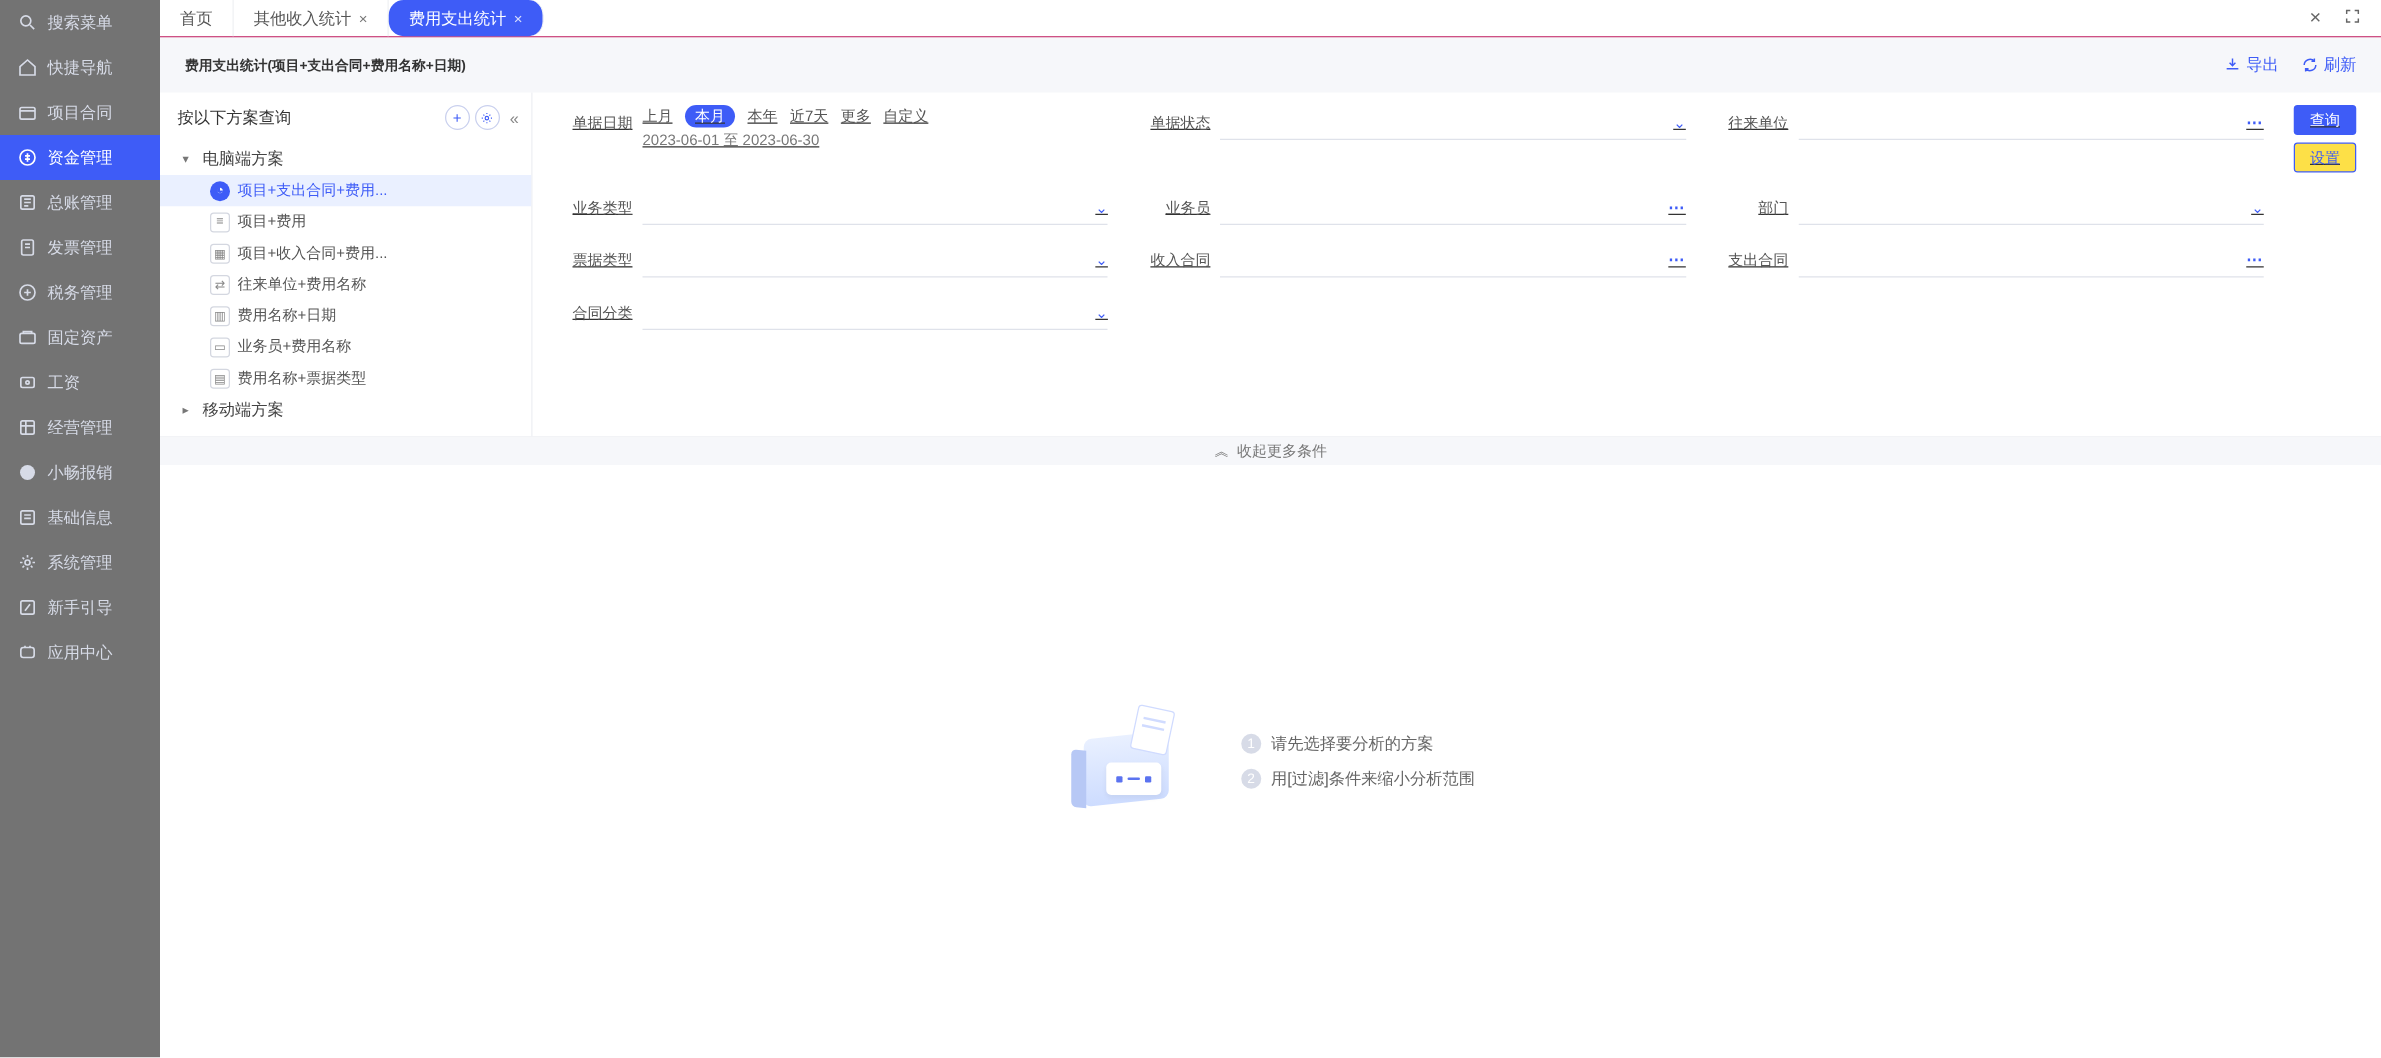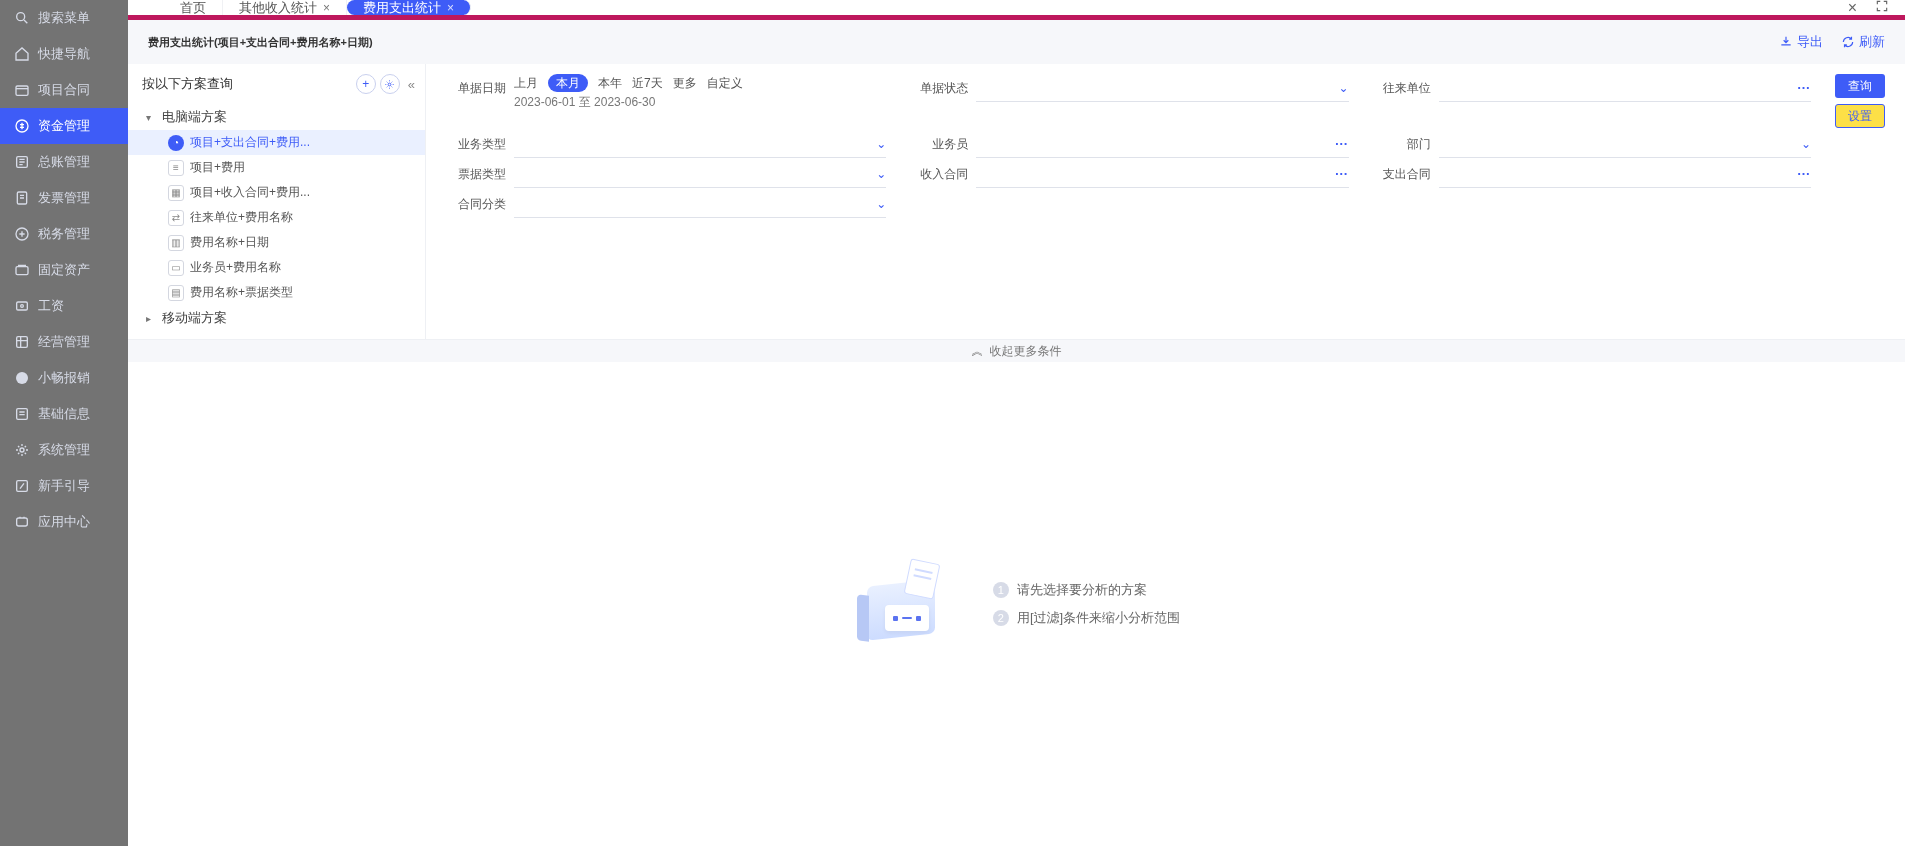--- a/index.html
+++ b/index.html
@@ -8,21 +8,21 @@
   
   .sidebar { width:128px; background:#737373; color:#d7dbe7; flex-shrink:0; overflow:hidden; }
   .sidebar-item { display:flex; align-items:center; height:36px; padding-left:14px; gap:8px; cursor:pointer; }
   .sidebar-item.active { background:#3e5cf7; color:#fff; }
   .sidebar-item .icon { width:16px; height:16px; display:flex; align-items:center; justify-content:center; }
   .sidebar-item .icon svg { width:16px; height:16px; }
   .sidebar-label { font-size:13px; }
   
   .main { flex:1; display:flex; flex-direction:column; min-width:0; }
   
-  .tabbar { height:20px; display:flex; align-items:stretch; border-bottom:5px solid #be185d; padding-right:10px;padding-left:36px; }
+  .tabbar { height:30px; display:flex; align-items:stretch; border-bottom:1px solid #be185d; padding-right:10px; }
   .tab { display:flex; align-items:center; padding:0 16px; font-size:13px; color:#555; gap:6px; cursor:pointer; border-right:1px solid #f0f1f4; }
   .tab.active { background:#3e5cf7; color:#fff;border-radius:12px; }
   .tab-close { font-size:12px; opacity:.8; cursor:pointer; }
   .tabbar-spacer { flex:1; }
   .tabbar-right { display:flex; align-items:center; gap:12px; padding-right:6px; }
   .tabbar-close-all { font-size:16px; color:#666; cursor:pointer; padding:0 6px; }
   .tabbar-fullscreen { font-size:14px; color:#666; cursor:pointer; }
   
   .page-header { height:44px; background:#f6f7fa; display:flex; align-items:center; padding:0 20px; }
   .page-title { font-size:11px; font-weight:600; color:#333; }
@@ -43,21 +43,21 @@
   .tree-group-head { display:flex; align-items:center; padding:4px 18px; color:#444; font-size:13px; cursor:pointer; gap:6px; }
   .tree-caret { font-size:10px; color:#777; width:10px; }
   .tree-item { display:flex; align-items:center; padding:4px 0 4px 40px; font-size:12px; color:#555; gap:6px; cursor:pointer; height:25px; }
   .tree-item.selected { background:#eaf0ff; color:#3e5cf7; }
   .tree-item-icon { width:16px; height:16px; border-radius:3px; display:flex; align-items:center; justify-content:center; font-size:10px; }
   .tree-item.selected .tree-item-icon { background:#3e5cf7; color:#fff; border-radius:50%; }
   .tree-item:not(.selected) .tree-item-icon { border:1px solid #d4d7e0; color:#888; }
   .tree-item-label { white-space:nowrap; overflow:hidden; text-overflow:ellipsis; max-width:180px; }
   
   .filters { flex:1; padding:10px 10px 0 22px; position:relative; min-width:0; }
-  .filter-grid { display:grid; grid-template-columns: 1fr 1fr 1fr 60px; gap:2px 24px; }
+  .filter-grid { display:grid; grid-template-columns: 1fr 1fr 1fr 60px; gap:14px 24px;text-decoration:underline; }
   .filter-cell { display:flex; align-items:flex-start; min-width:0; }
   .filter-label { width:58px; text-align:right; font-size:12px; color:#555; padding-top:6px; flex-shrink:0; margin-right:8px; }
   .filter-body { flex:1; min-width:0; }
   .date-tabs { display:flex; align-items:center; gap:10px; font-size:12px; color:#555; }
   .date-tab { cursor:pointer; }
   .date-tab.active { background:#3e5cf7; color:#fff; border-radius:9px; padding:0 8px; line-height:18px; }
   .date-range { font-size:12px; color:#777; margin-top:2px; }
   .input-line { border-bottom:1px solid #dfe2ea; height:28px; display:flex; align-items:center; justify-content:flex-end; color:#3e5cf7; }
   .input-line .chev { color:#3e5cf7; font-size:12px; }
   .input-line .dots { color:#3e5cf7; letter-spacing:1px; font-weight:bold; }

